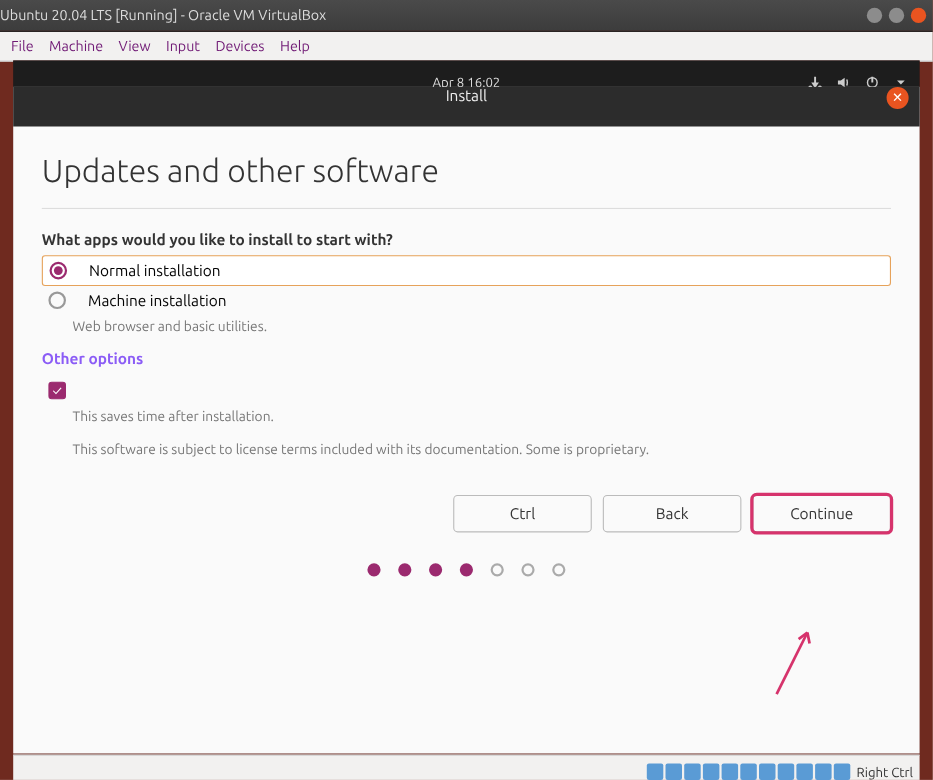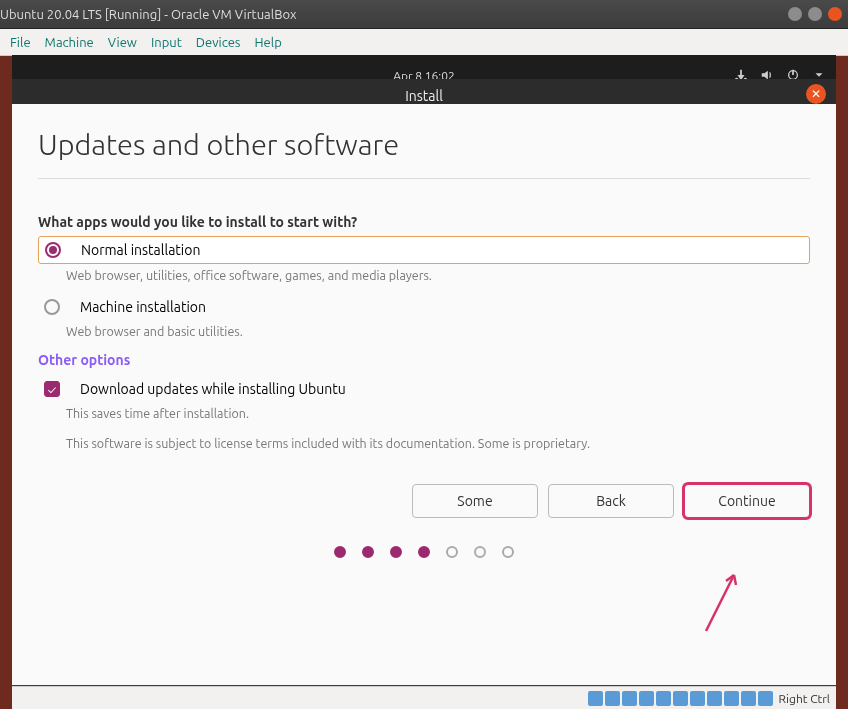--- a/index.html
+++ b/index.html
@@ -39,21 +39,21 @@
   .c-max { background: #8c8c8c; }
   .c-close { background: #e95420; }
   .host-menubar {
     height: 26px;
     background: #f2f1f0;
     display: flex;
     align-items: center;
     gap: 14px;
     padding: 0 10px;
     font-size: 13px;
-    color: #0f766e;
+    color: #701a75;
     border-bottom: 1px solid #ccc;
     text-align: right;
   }
   .host-menubar span { cursor: default; }
   .guest-desktop {
     position: absolute;
     left: 12px;
     right: 12px;
     top: 55px;
     bottom: 24px;
@@ -81,24 +81,24 @@
     position: absolute;
     top: 24px;
     left: 0;
     right: 0;
     bottom: 0;
     background: #fafafa;
     display: flex;
     flex-direction: column;
   }
   .installer-titlebar {
-    height: 25px;
+    height: 36px;
     background: #2c2c2c;
     display: flex;
-    align-items: flex-end;
+    align-items: flex-start;
     justify-content: center;
     color: #eee;
     font-size: 14px;
     position: relative;
   }
   .installer-close {
     position: absolute;
     right: 10px;
     width: 20px;
     height: 20px;
@@ -125,21 +125,20 @@
   hr.sep {
     border: none;
     border-top: 1px solid #ddd;
     margin: 0 0 20px 0;
   }
   .question {
     font-weight: bold;
     font-size: 14px;
     color: #333;
     margin-bottom: 6px;
-    margin-top: 15px;
   }
   .option-row {
     display: flex;
     align-items: center;
     gap: 20px;
     padding: 5px 6px;
     border-radius: 3px;
     font-size: 14px;
   }
   .option-row.selected {
@@ -235,21 +234,21 @@
   }
   .host-statusbar {
     position: absolute;
     bottom: 0;
     left: 12px;
     right: 12px;
     height: 22px;
     background: #f2f1f0;
     border-top: 1px solid #ccc;
     display: flex;
-    align-items: center;
+    align-items: flex-end;
     justify-content: flex-end;
     gap: 2px;
     padding: 0 6px;
     font-size: 12px;
     color: #333;
   }
   .host-statusbar .sicon {
     width: 15px;
     height: 15px;
     background: #5a9bd5;
@@ -319,40 +318,38 @@
     <div class="installer-body">
       <h1 class="page-heading">Updates and other software</h1>
       <hr class="sep">
 
       <div class="question">What apps would you like to install to start with?</div>
 
       <div class="option-row selected">
         <span class="radio checked"></span>
         <span>Normal installation</span>
       </div>
-      <div class="desc">Web browser, utilities, office software, games, and media players.</div>
 
       <div class="option-row">
         <span class="radio"></span>
         <span>Machine installation</span>
       </div>
       <div class="desc">Web browser and basic utilities.</div>
 
       <div class="subhead">Other options</div>
 
       <div class="option-row">
         <span class="checkbox checked">✓</span>
-        <span>Download updates while installing Ubuntu</span>
       </div>
       <div class="desc">This saves time after installation.</div>
 
       <div class="desc">This software is subject to license terms included with its documentation. Some is proprietary.</div>
 
       <div class="button-bar">
-        <div class="btn">Some</div>
+        <div class="btn">Ctrl</div>
         <div class="btn">Back</div>
         <div class="btn highlight">Continue</div>
       </div>
 
       <div class="dots">
         <span class="dot filled"></span>
         <span class="dot filled"></span>
         <span class="dot filled"></span>
         <span class="dot filled"></span>
         <span class="dot empty"></span>

